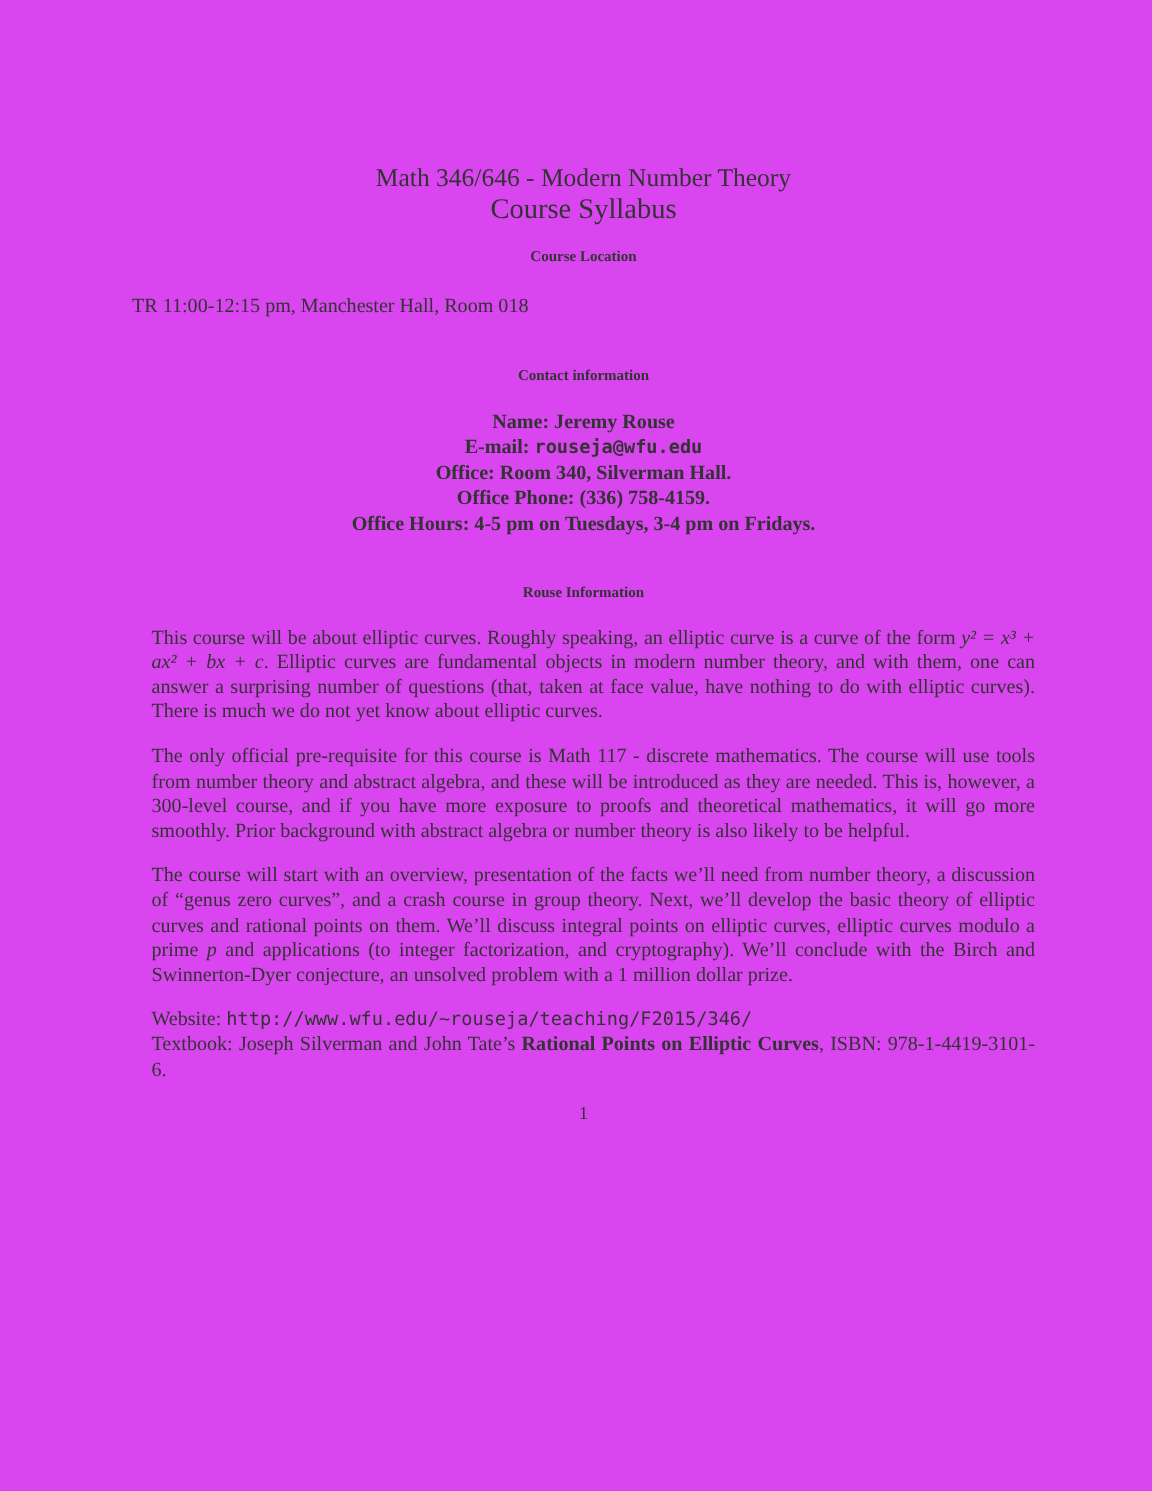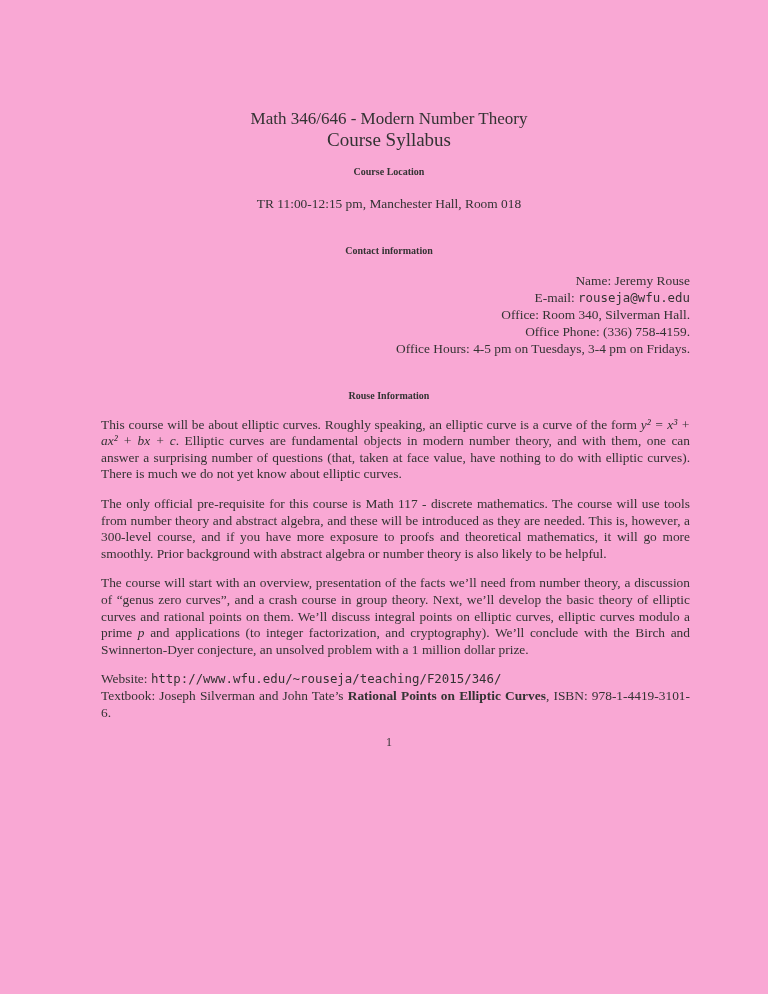--- a/index.html
+++ b/index.html
@@ -4,21 +4,21 @@
 <style>
   html, body {
     margin: 0;
     padding: 0;
     background: #ffffff;
   }
   .page {
     position: relative;
     width: 768px;
     height: 994px;
-    background: #f9a8d4;
+    background: #d946ef;
     overflow: hidden;
     color: #333333;
     font-family: "Liberation Serif", "DejaVu Serif", serif;
   }
   .text-col {
     position: absolute;
     left: 88px;
     top: 108px;
     width: 602px;
   }
@@ -51,28 +51,29 @@
     line-height: 16.6px;
     margin: 0;
   }
   .body-para {
     margin-top: 13px;
     text-align: justify;
     margin-left: 13px;
   }
   .single-line {
     margin-top: 16px;
-    text-align: center;
+    text-align: left;
   }
   .contact-block {
     margin-top: 13px;
   }
   .contact-block .body-line {
     line-height: 17.2px;
-    text-align: right;
+    text-align: center;
+    font-weight: bold;
   }
   .mono {
     font-family: "DejaVu Sans Mono", "Liberation Mono", monospace;
     font-size: 12.4px;
   }
   .math {
     font-style: italic;
   }
   .bold {
     font-weight: bold;

